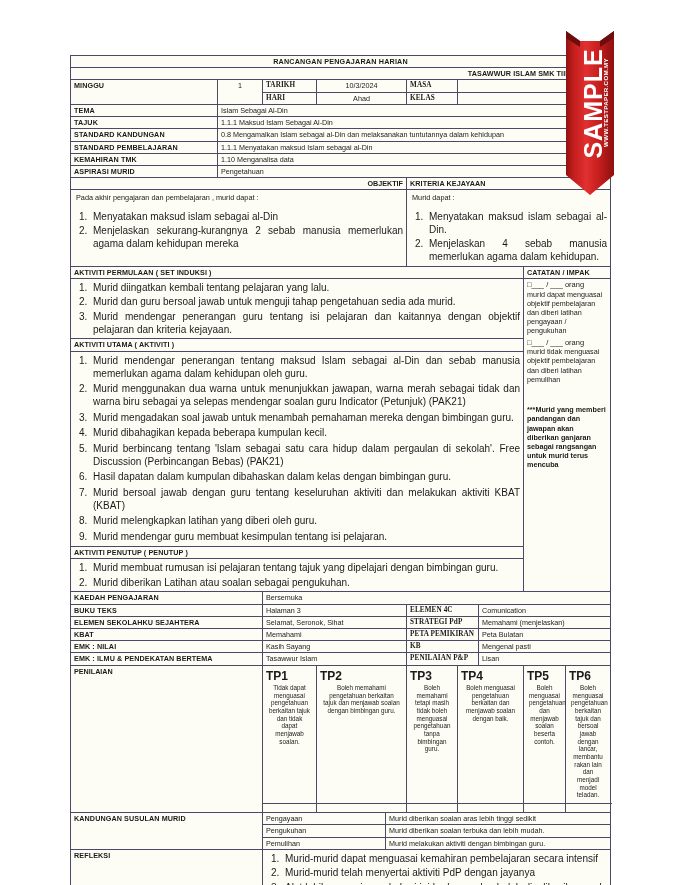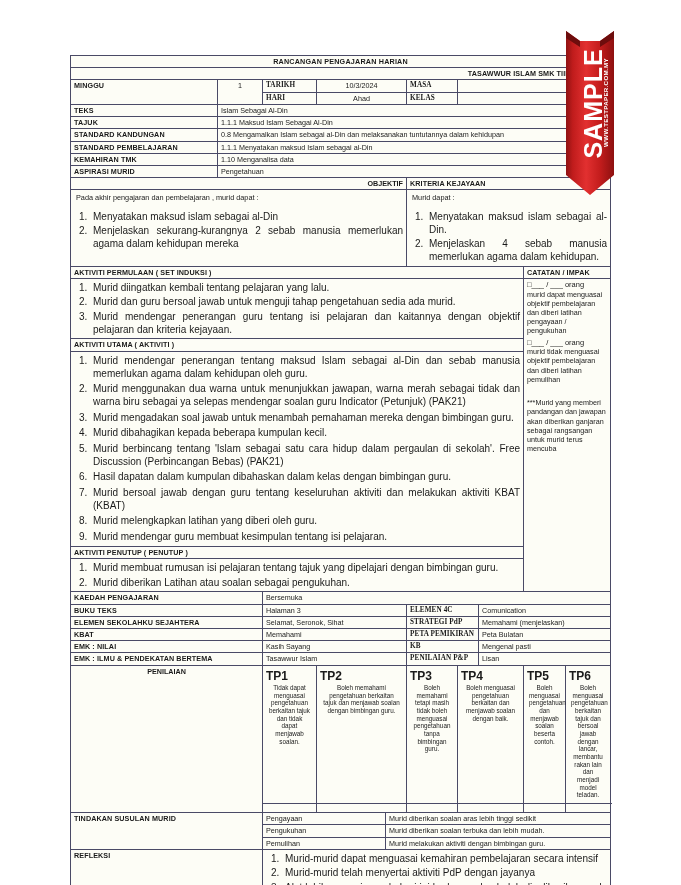--- a/index.html
+++ b/index.html
@@ -117,41 +117,41 @@
   .gap { height: 6px; }
 
   
   .catatan {
     font-size: 7.1px;
     line-height: 1.33;
     padding: 2px 3px;
   }
   .catatan p { margin: 0 0 0 0; }
   .catatan .blk { margin-bottom: 2px; }
-  .catatan .note { margin-top: 14px; font-weight: normal; }
+  .catatan .note { margin-top: 21px; font-weight: bold; }
   .chk { font-size: 7.5px; }
 
   
   .tp-head {
     font-weight: bold;
     font-size: 12px;
     padding-top: 2px;
   }
   .tp-body {
     text-align: center;
     font-size: 6.3px;
     line-height: 1.22;
     padding: 0 2px 3px;
   }
   .tp-cell { vertical-align: top; }
 
   .pen-label {
     font-weight: bold;
     font-size: 7.6px;
-    text-align: center;
+    text-align: left;
     vertical-align: middle;
     padding-left: 4px;
   }
 
   
   .ribbon {
     position: absolute;
     left: 566px;
     top: 27px;
     width: 48px;
@@ -229,21 +229,21 @@
         <td class="val fill-white" colspan="4"></td>
       </tr>
       <tr>
         <td class="lbl fill-sublabel" colspan="2">HARI</td>
         <td class="val-c fill-white" colspan="2">Ahad</td>
         <td class="lbl fill-sublabel" colspan="2">KELAS</td>
         <td class="val fill-white" colspan="4"></td>
       </tr>
 
       <tr>
-        <td class="lbl fill-label">TEKS</td>
+        <td class="lbl fill-label">TEMA</td>
         <td class="val fill-value" colspan="11">Islam Sebagai Al-Din</td>
       </tr>
       <tr>
         <td class="lbl fill-label">TAJUK</td>
         <td class="val fill-value" colspan="11">1.1.1 Maksud Islam Sebagai Al-Din</td>
       </tr>
       <tr>
         <td class="lbl fill-label">STANDARD KANDUNGAN</td>
         <td class="val fill-value" colspan="11">0.8 Mengamalkan Islam sebagai al-Din dan melaksanakan tuntutannya dalam kehidupan</td>
       </tr>
@@ -400,21 +400,21 @@
       <tr style="height:9px">
         <td class="fill-white" colspan="2"></td>
         <td class="fill-white" colspan="2"></td>
         <td class="fill-white" colspan="2"></td>
         <td class="fill-white" colspan="2"></td>
         <td class="fill-white"></td>
         <td class="fill-white" colspan="2"></td>
       </tr>
 
       <tr>
-        <td class="lbl fill-label" colspan="2" rowspan="3">TINDAKAN SUSULAN MURID</td>
+        <td class="lbl fill-label" colspan="2" rowspan="3">KANDUNGAN SUSULAN MURID</td>
         <td class="val fill-value" colspan="3">Pengayaan</td>
         <td class="val fill-value" colspan="7">Murid diberikan soalan aras lebih tinggi sedikit</td>
       </tr>
       <tr>
         <td class="val fill-value" colspan="3">Pengukuhan</td>
         <td class="val fill-value" colspan="7">Murid diberikan soalan terbuka dan lebih mudah.</td>
       </tr>
       <tr>
         <td class="val fill-value" colspan="3">Pemulihan</td>
         <td class="val fill-value" colspan="7">Murid melakukan aktiviti dengan bimbingan guru.</td>

